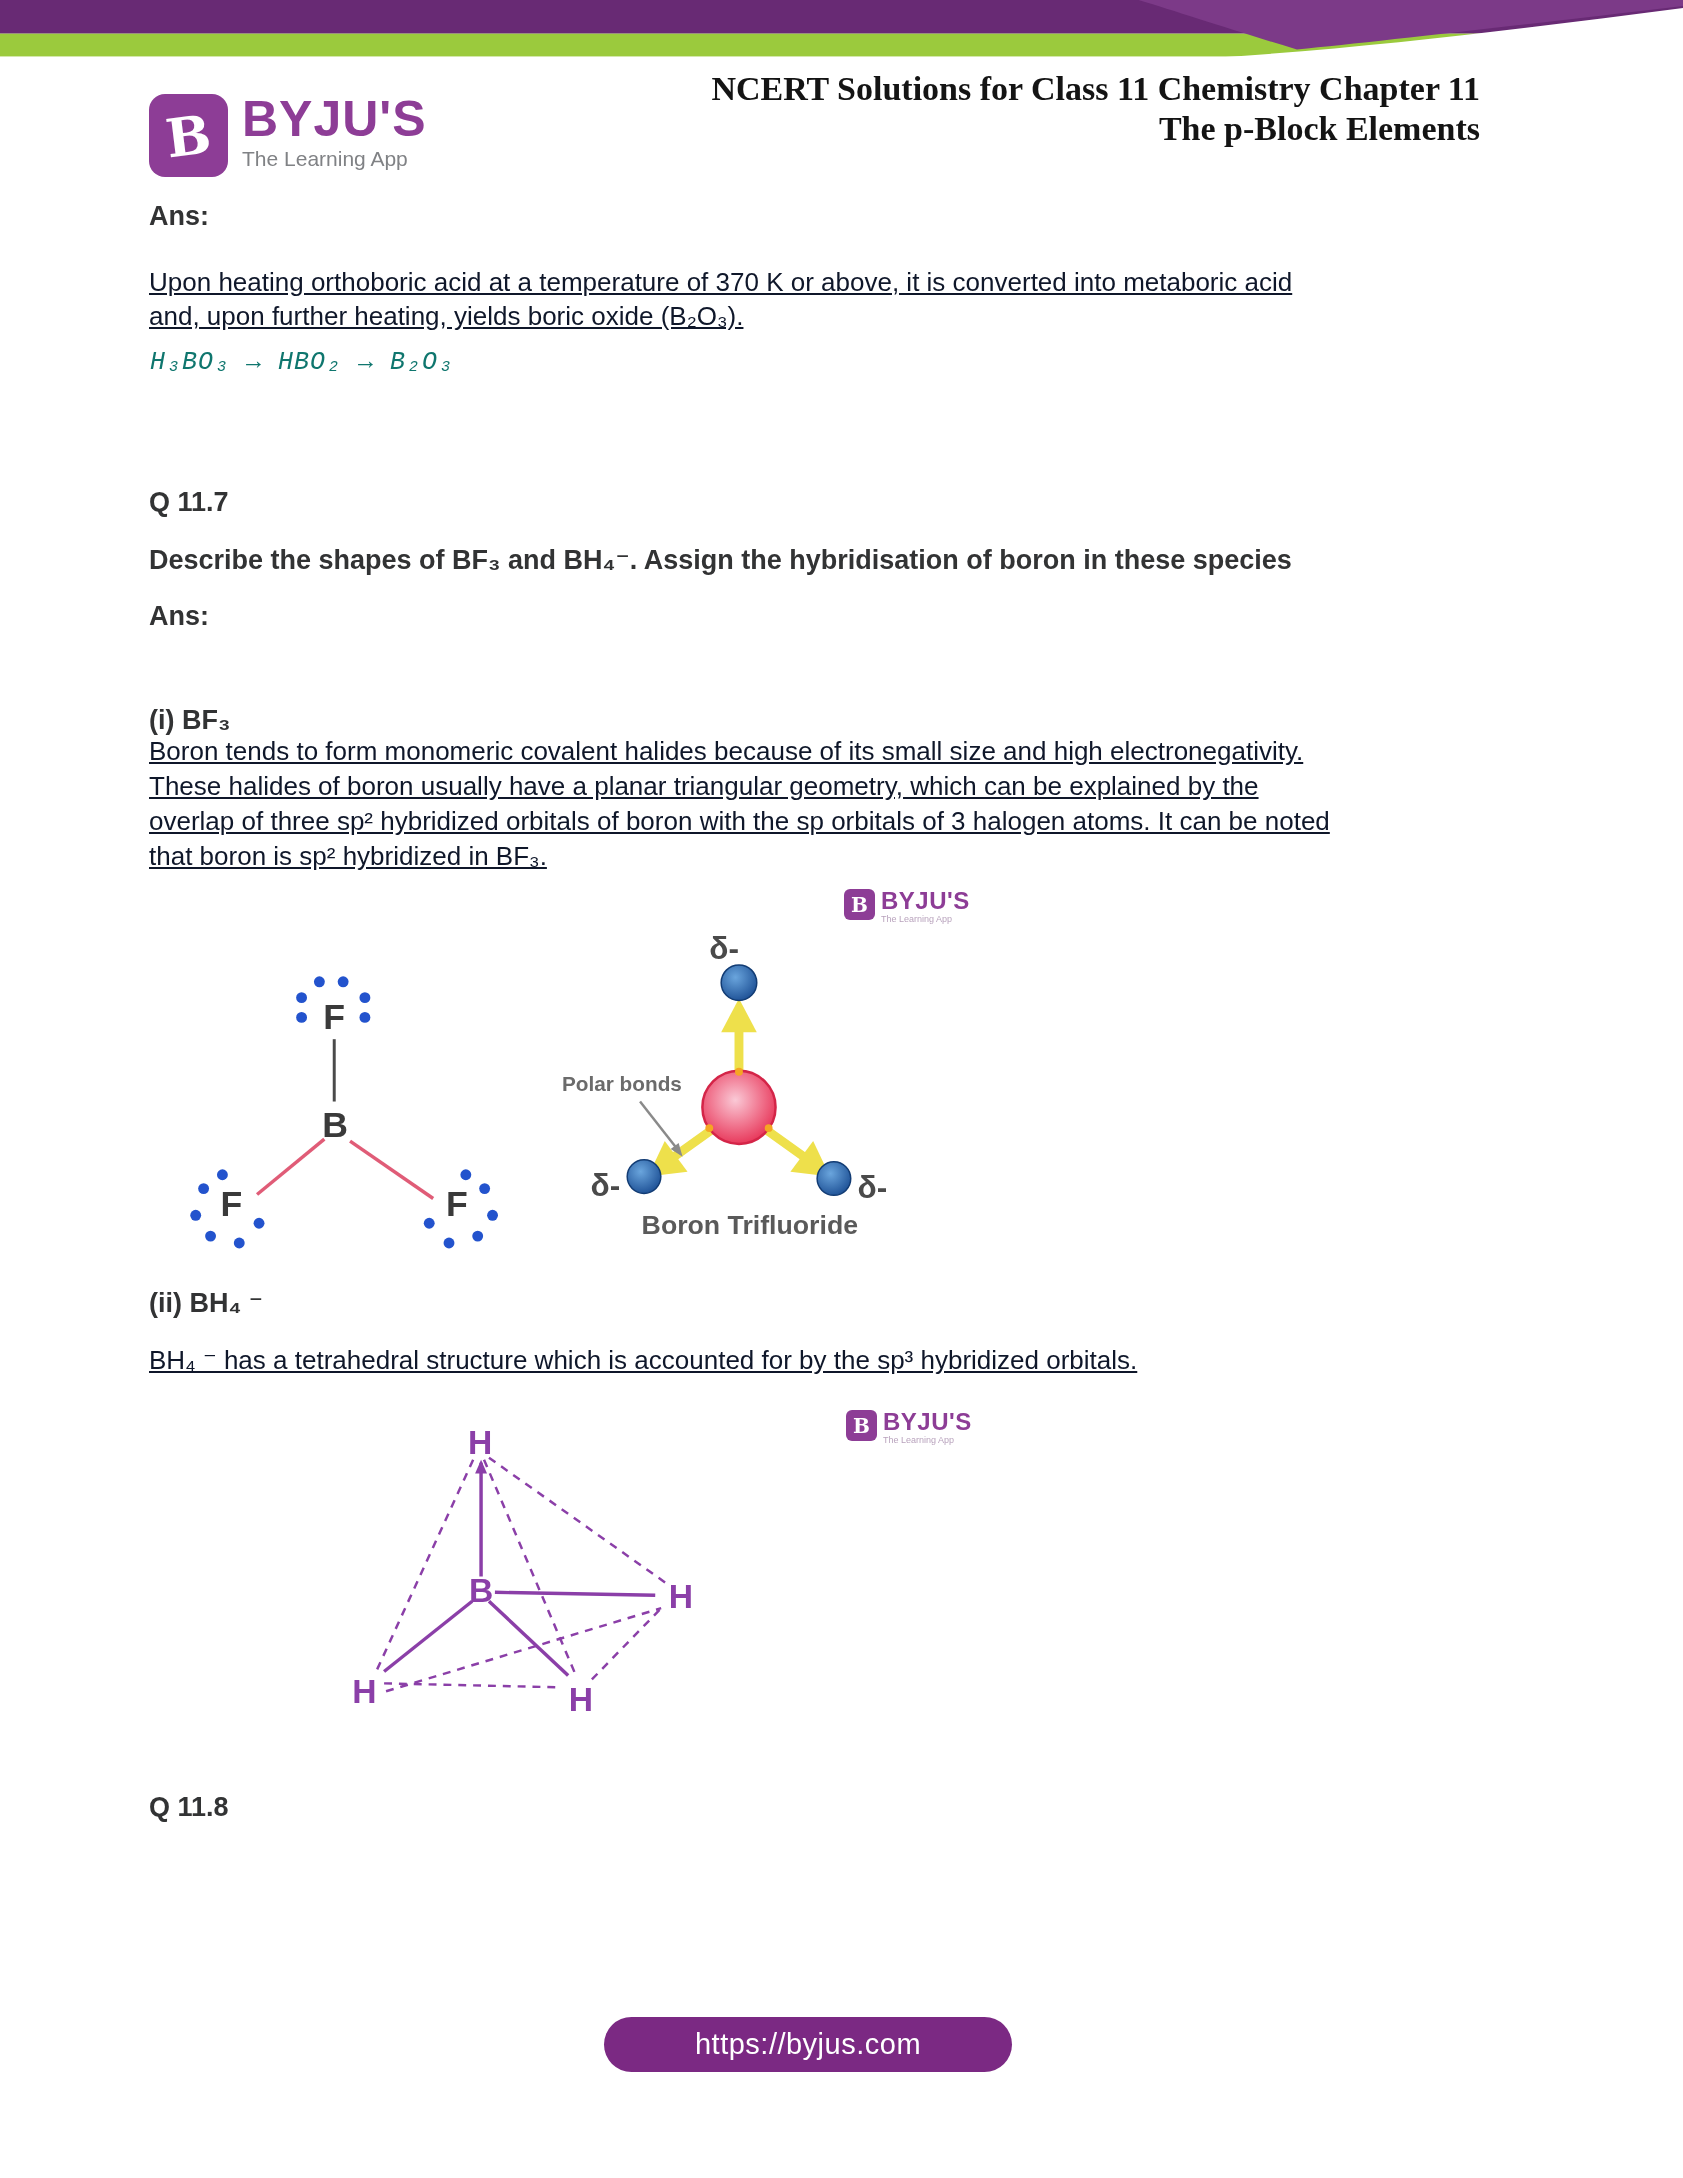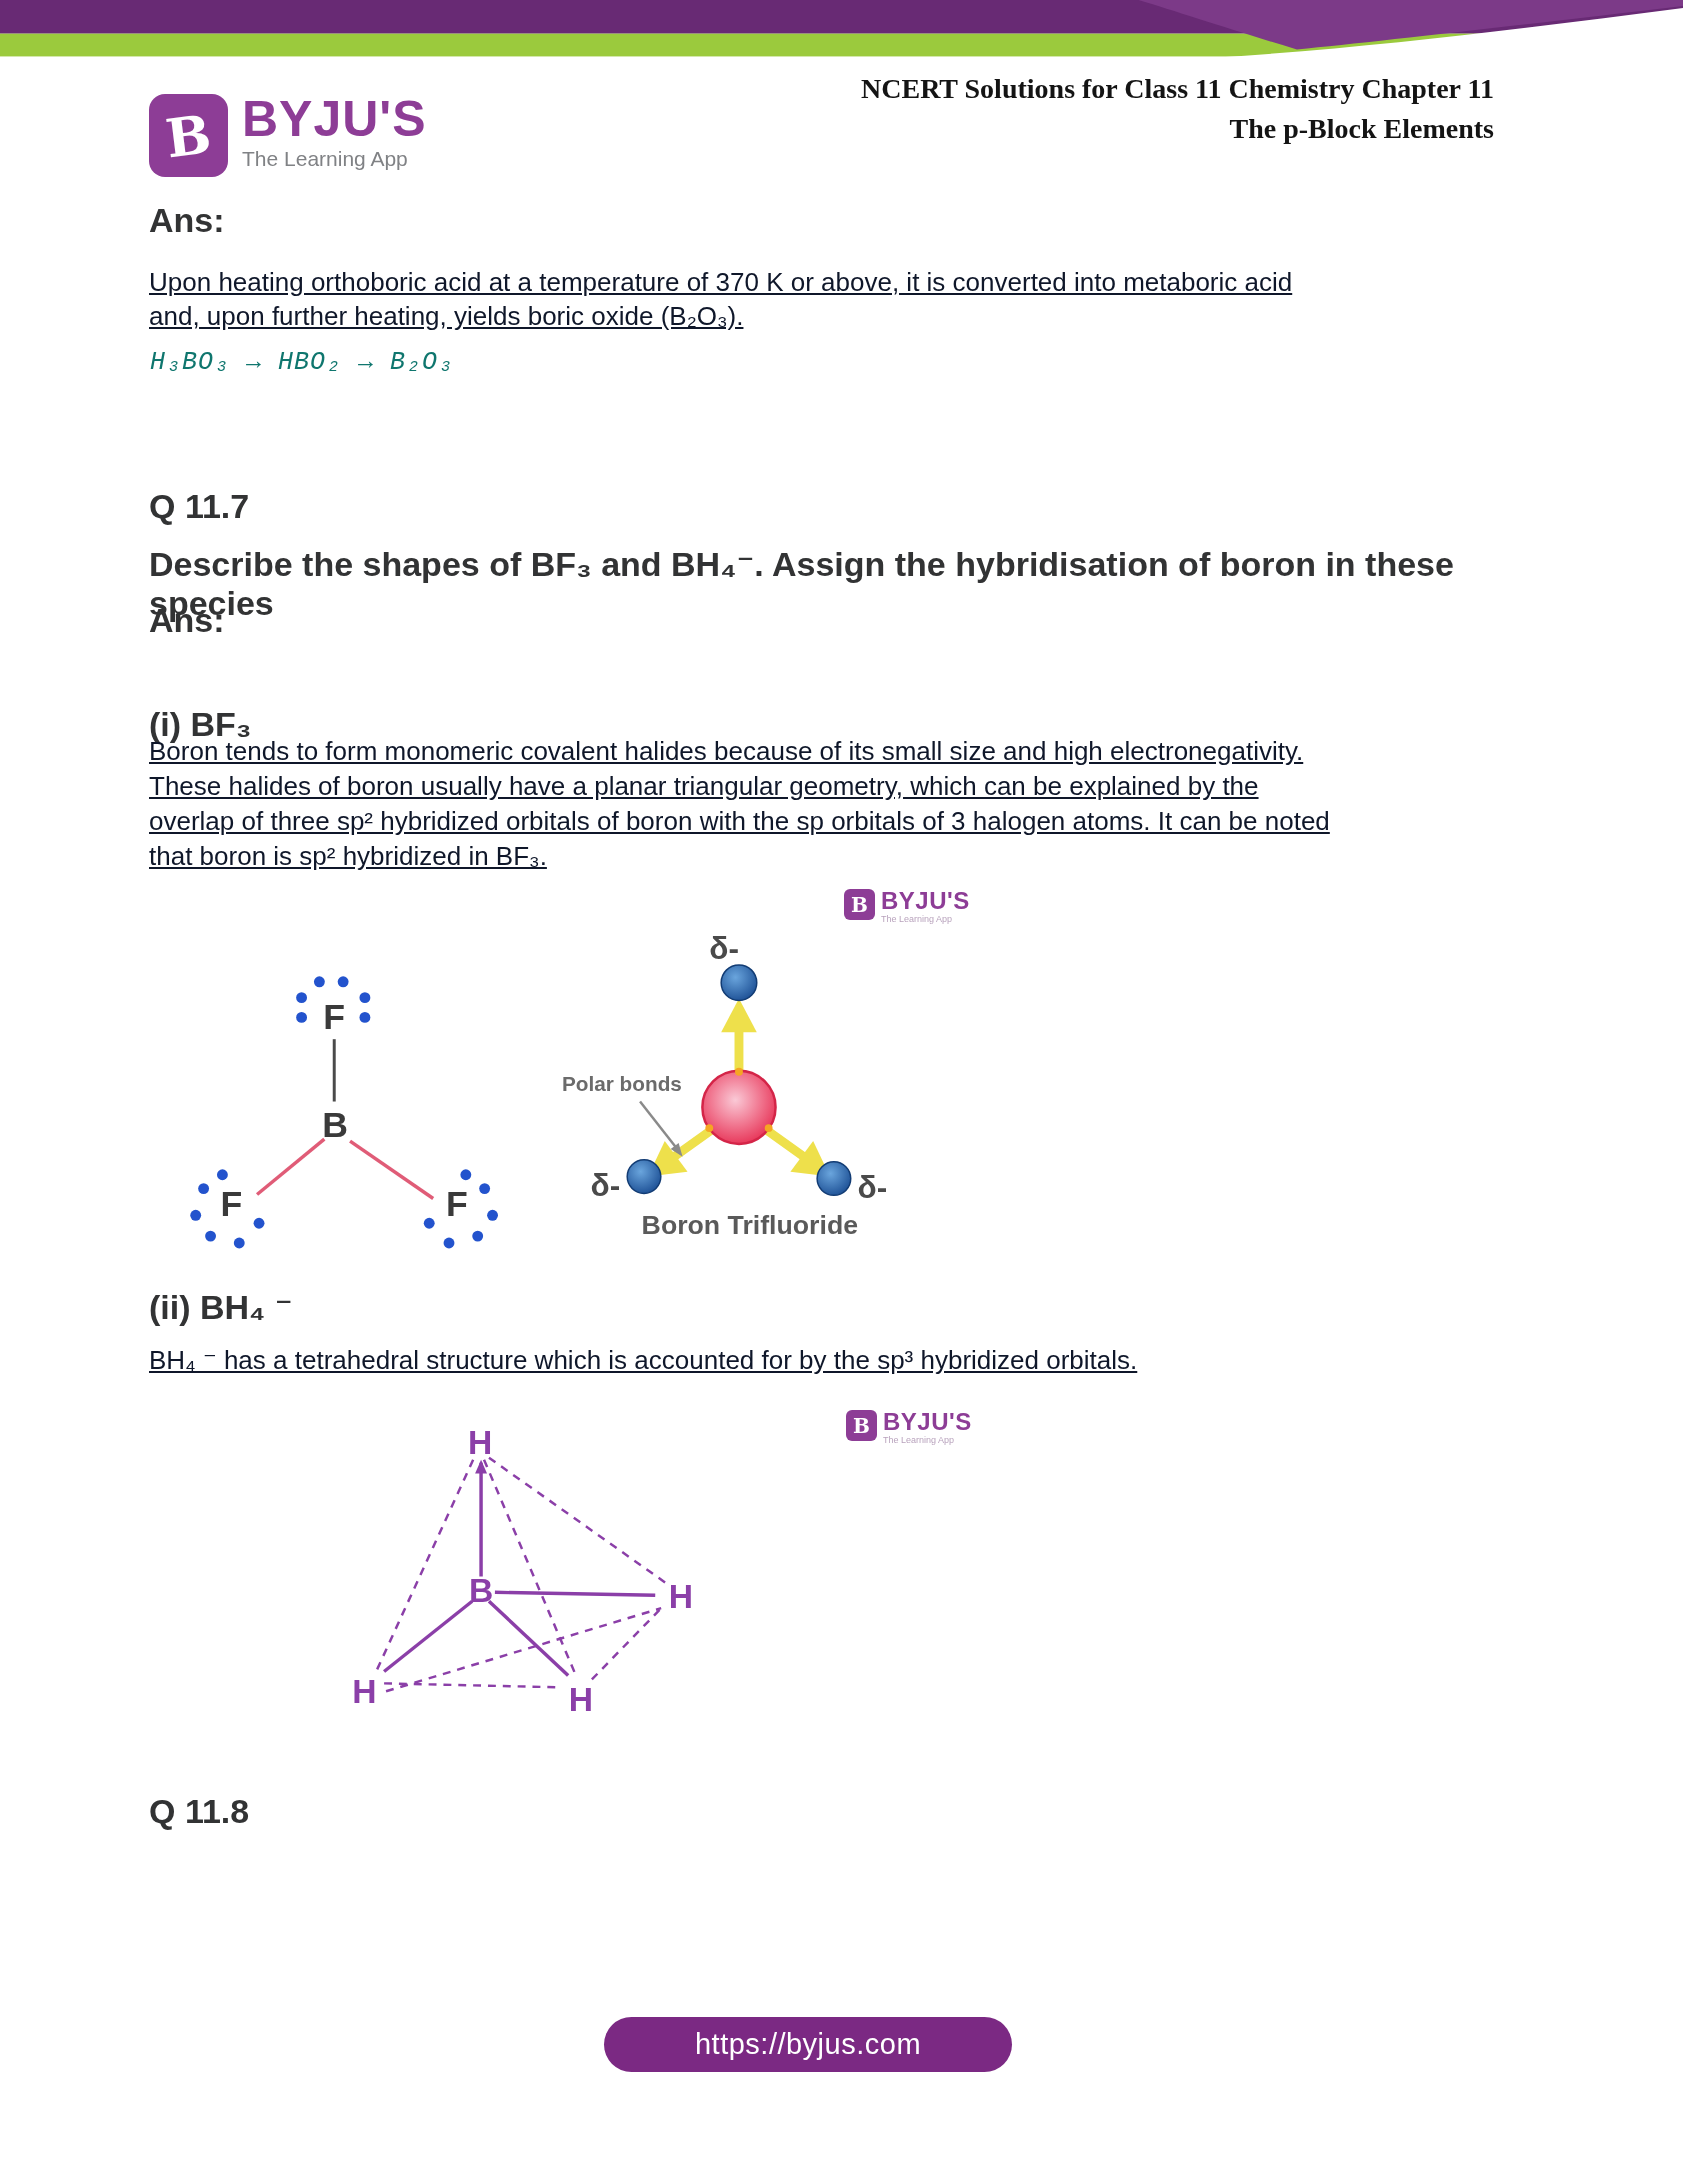--- a/index.html
+++ b/index.html
@@ -11,25 +11,25 @@
   .band-svg{position:absolute;top:0;left:0;}
 
   
   .logo{position:absolute;left:149px;top:94px;display:flex;align-items:flex-start;gap:14px;}
   .logo-sq{width:79px;height:83px;border-radius:16px;background:#8d3d96;display:flex;align-items:center;justify-content:center;}
   .logo-sq span{color:#fff;font-weight:bold;font-size:53px;transform:rotate(-7deg);font-family:"DejaVu Serif",serif;}
   .logo-brand{font-size:50px;font-weight:bold;color:#8d3d96;letter-spacing:1px;line-height:51px;}
   .logo-tag{font-size:21px;color:#808285;margin-top:2px;}
 
   
-  .doc-title{position:absolute;top:69px;right:189px;text-align:right;
+  .doc-title{position:absolute;top:69px;right:203px;text-align:right;
              font-family:"Liberation Serif","DejaVu Serif",serif;font-weight:bold;
-             font-size:28px;line-height:40px;color:#141414;}
-
-  .h-bold{position:absolute;left:149px;font-weight:bold;font-size:34px;color:#323334;}
+             font-size:34px;line-height:40px;color:#141414;}
+
+  .h-bold{position:absolute;left:149px;font-weight:bold;font-size:27px;color:#323334;}
   .ptext{position:absolute;left:149px;width:1406px;font-size:26px;line-height:34px;color:#0f172a;text-decoration:underline;}
   .ptext .pline{white-space:nowrap;}
   .p4 .pline{line-height:35px;}
 
   .equation{position:absolute;left:150px;font-family:Liberation Mono, monospace;font-style:italic;
             font-size:25px;color:#0f766e;letter-spacing:1px;}
 
   
   .wm{position:absolute;display:flex;align-items:flex-start;gap:6px;}
   .wm-sq{width:31px;height:31px;border-radius:6px;background:#8d3d96;display:flex;align-items:center;justify-content:center;

